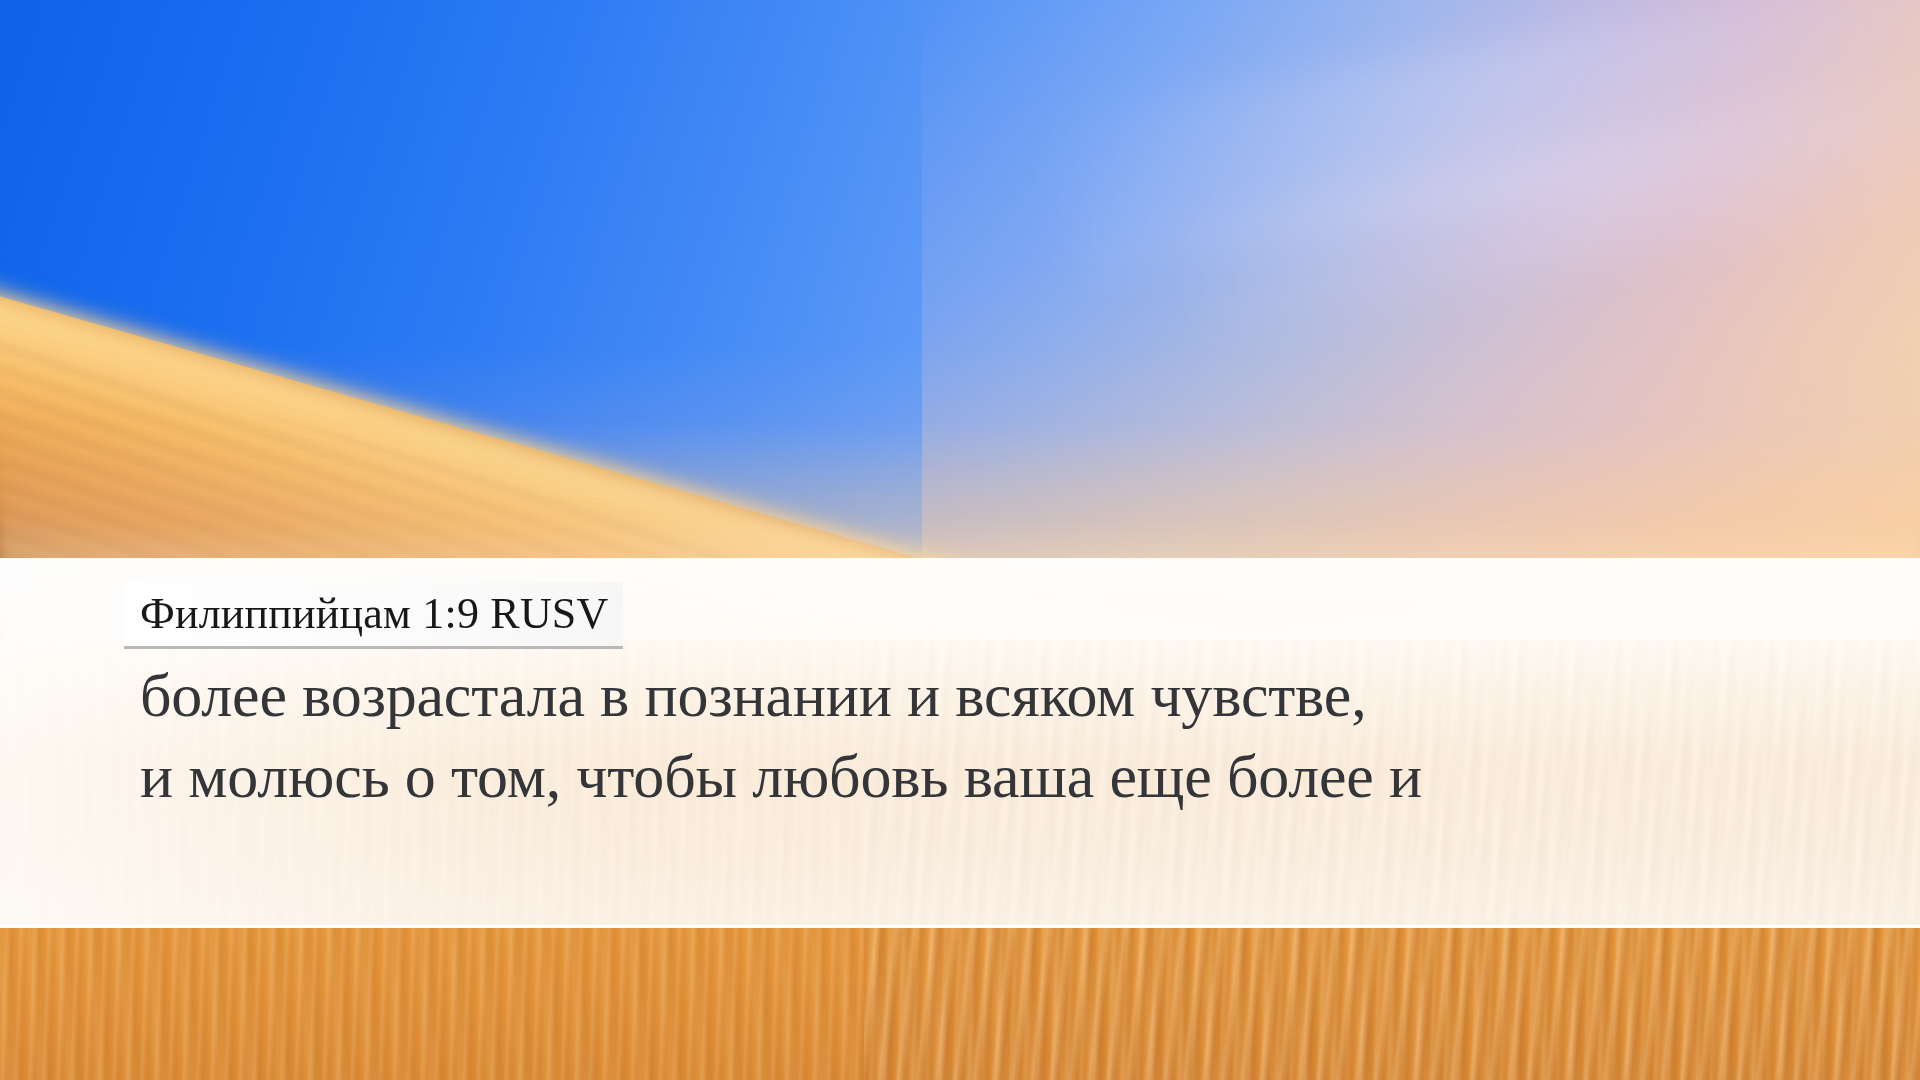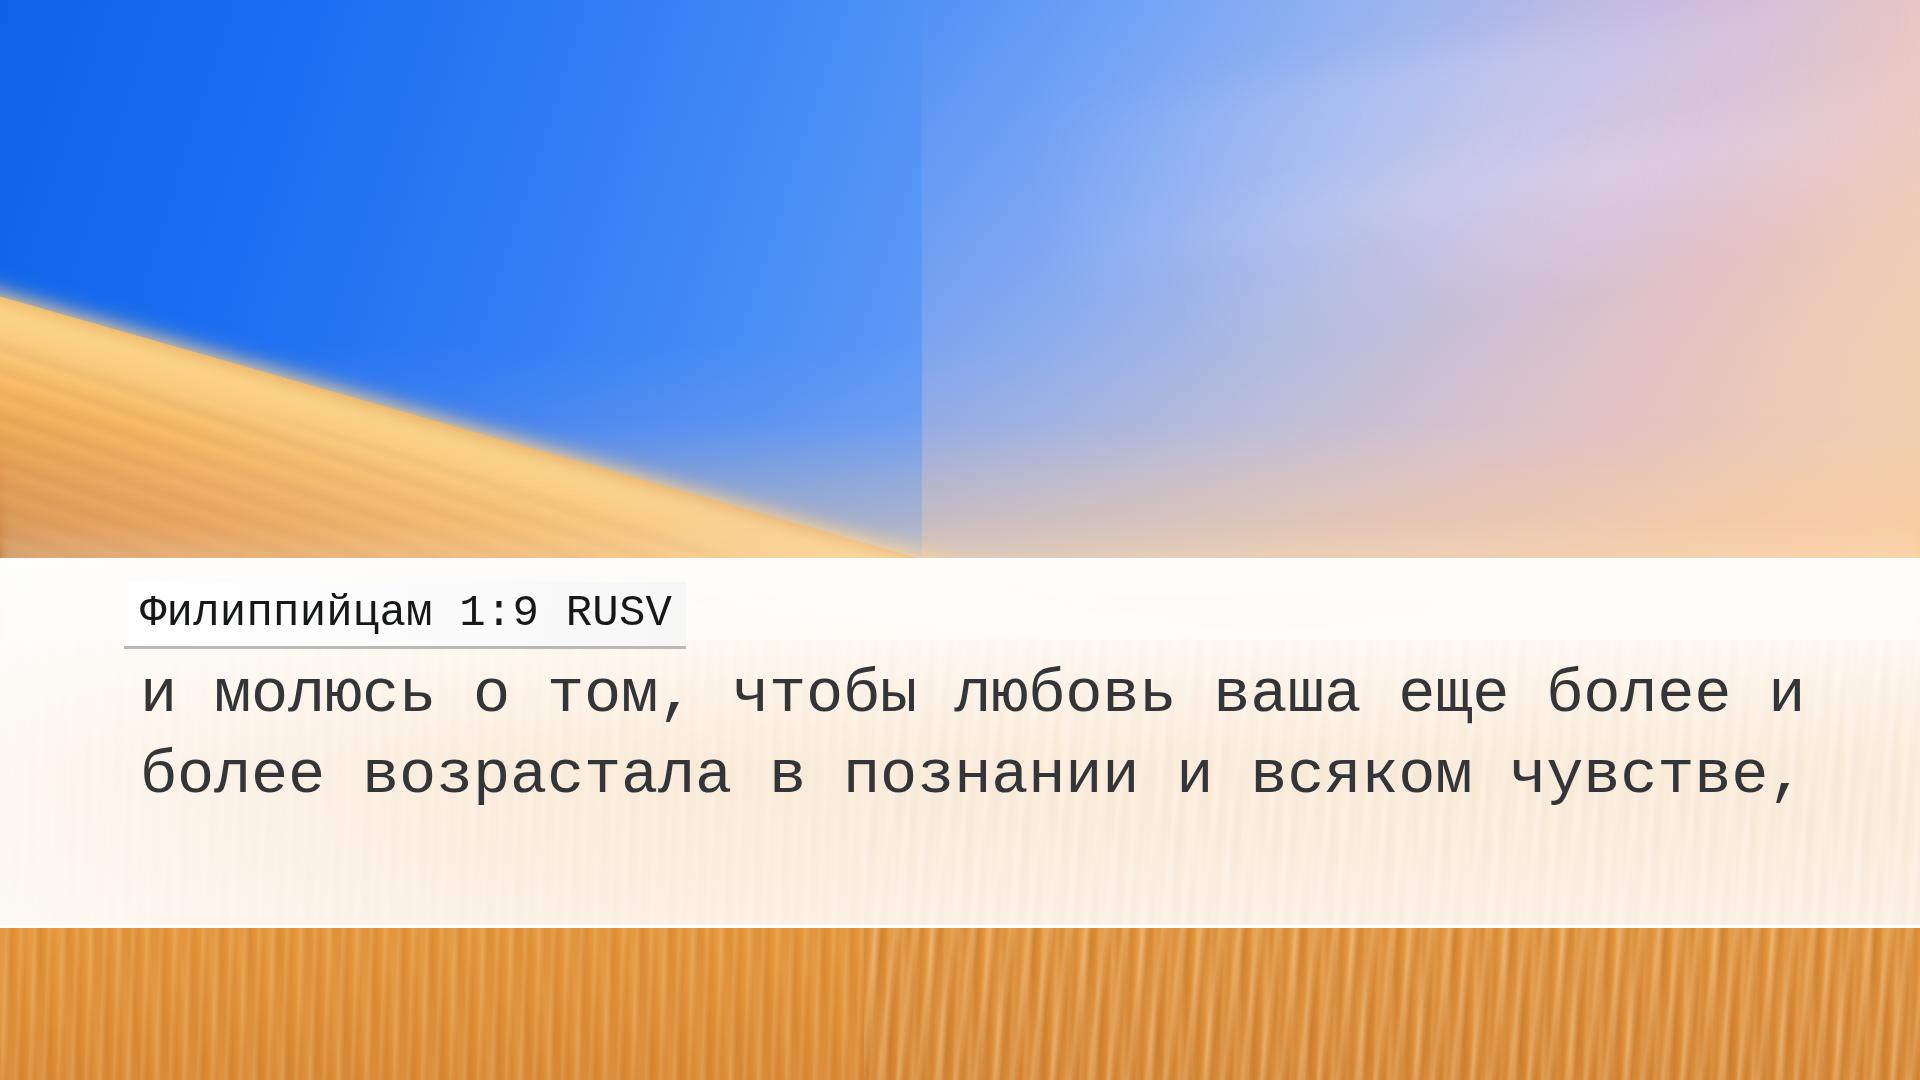--- a/index.html
+++ b/index.html
@@ -6,21 +6,21 @@
   html, body {
     margin: 0;
     padding: 0;
     background: #000;
   }
   #stage {
     position: relative;
     width: 1920px;
     height: 1080px;
     overflow: hidden;
-    font-family: Liberation Mono, monospace;
+    font-family: Liberation Serif, serif;
     background: #1b0f08;
   }
 
   
   .photo {
     position: absolute;
     inset: 0;
     overflow: hidden;
   }
 
@@ -323,20 +323,20 @@
   <div class="verse-panel">
     <div class="verse-panel-leftwash"></div>
 
     <div class="verse-inner">
 
       <div class="ref-row">
         <span class="verse-ref">Филиппийцам 1:9 RUSV</span>
       </div>
 
       <div class="verse-body">
+        <span class="verse-line">более возрастала в познании и всяком чувстве,</span>
         <span class="verse-line">и молюсь о том, чтобы любовь ваша еще более и</span>
-        <span class="verse-line">более возрастала в познании и всяком чувстве,</span>
       </div>
 
     </div>
   </div>
 
 </div>
 
 </body></html>

